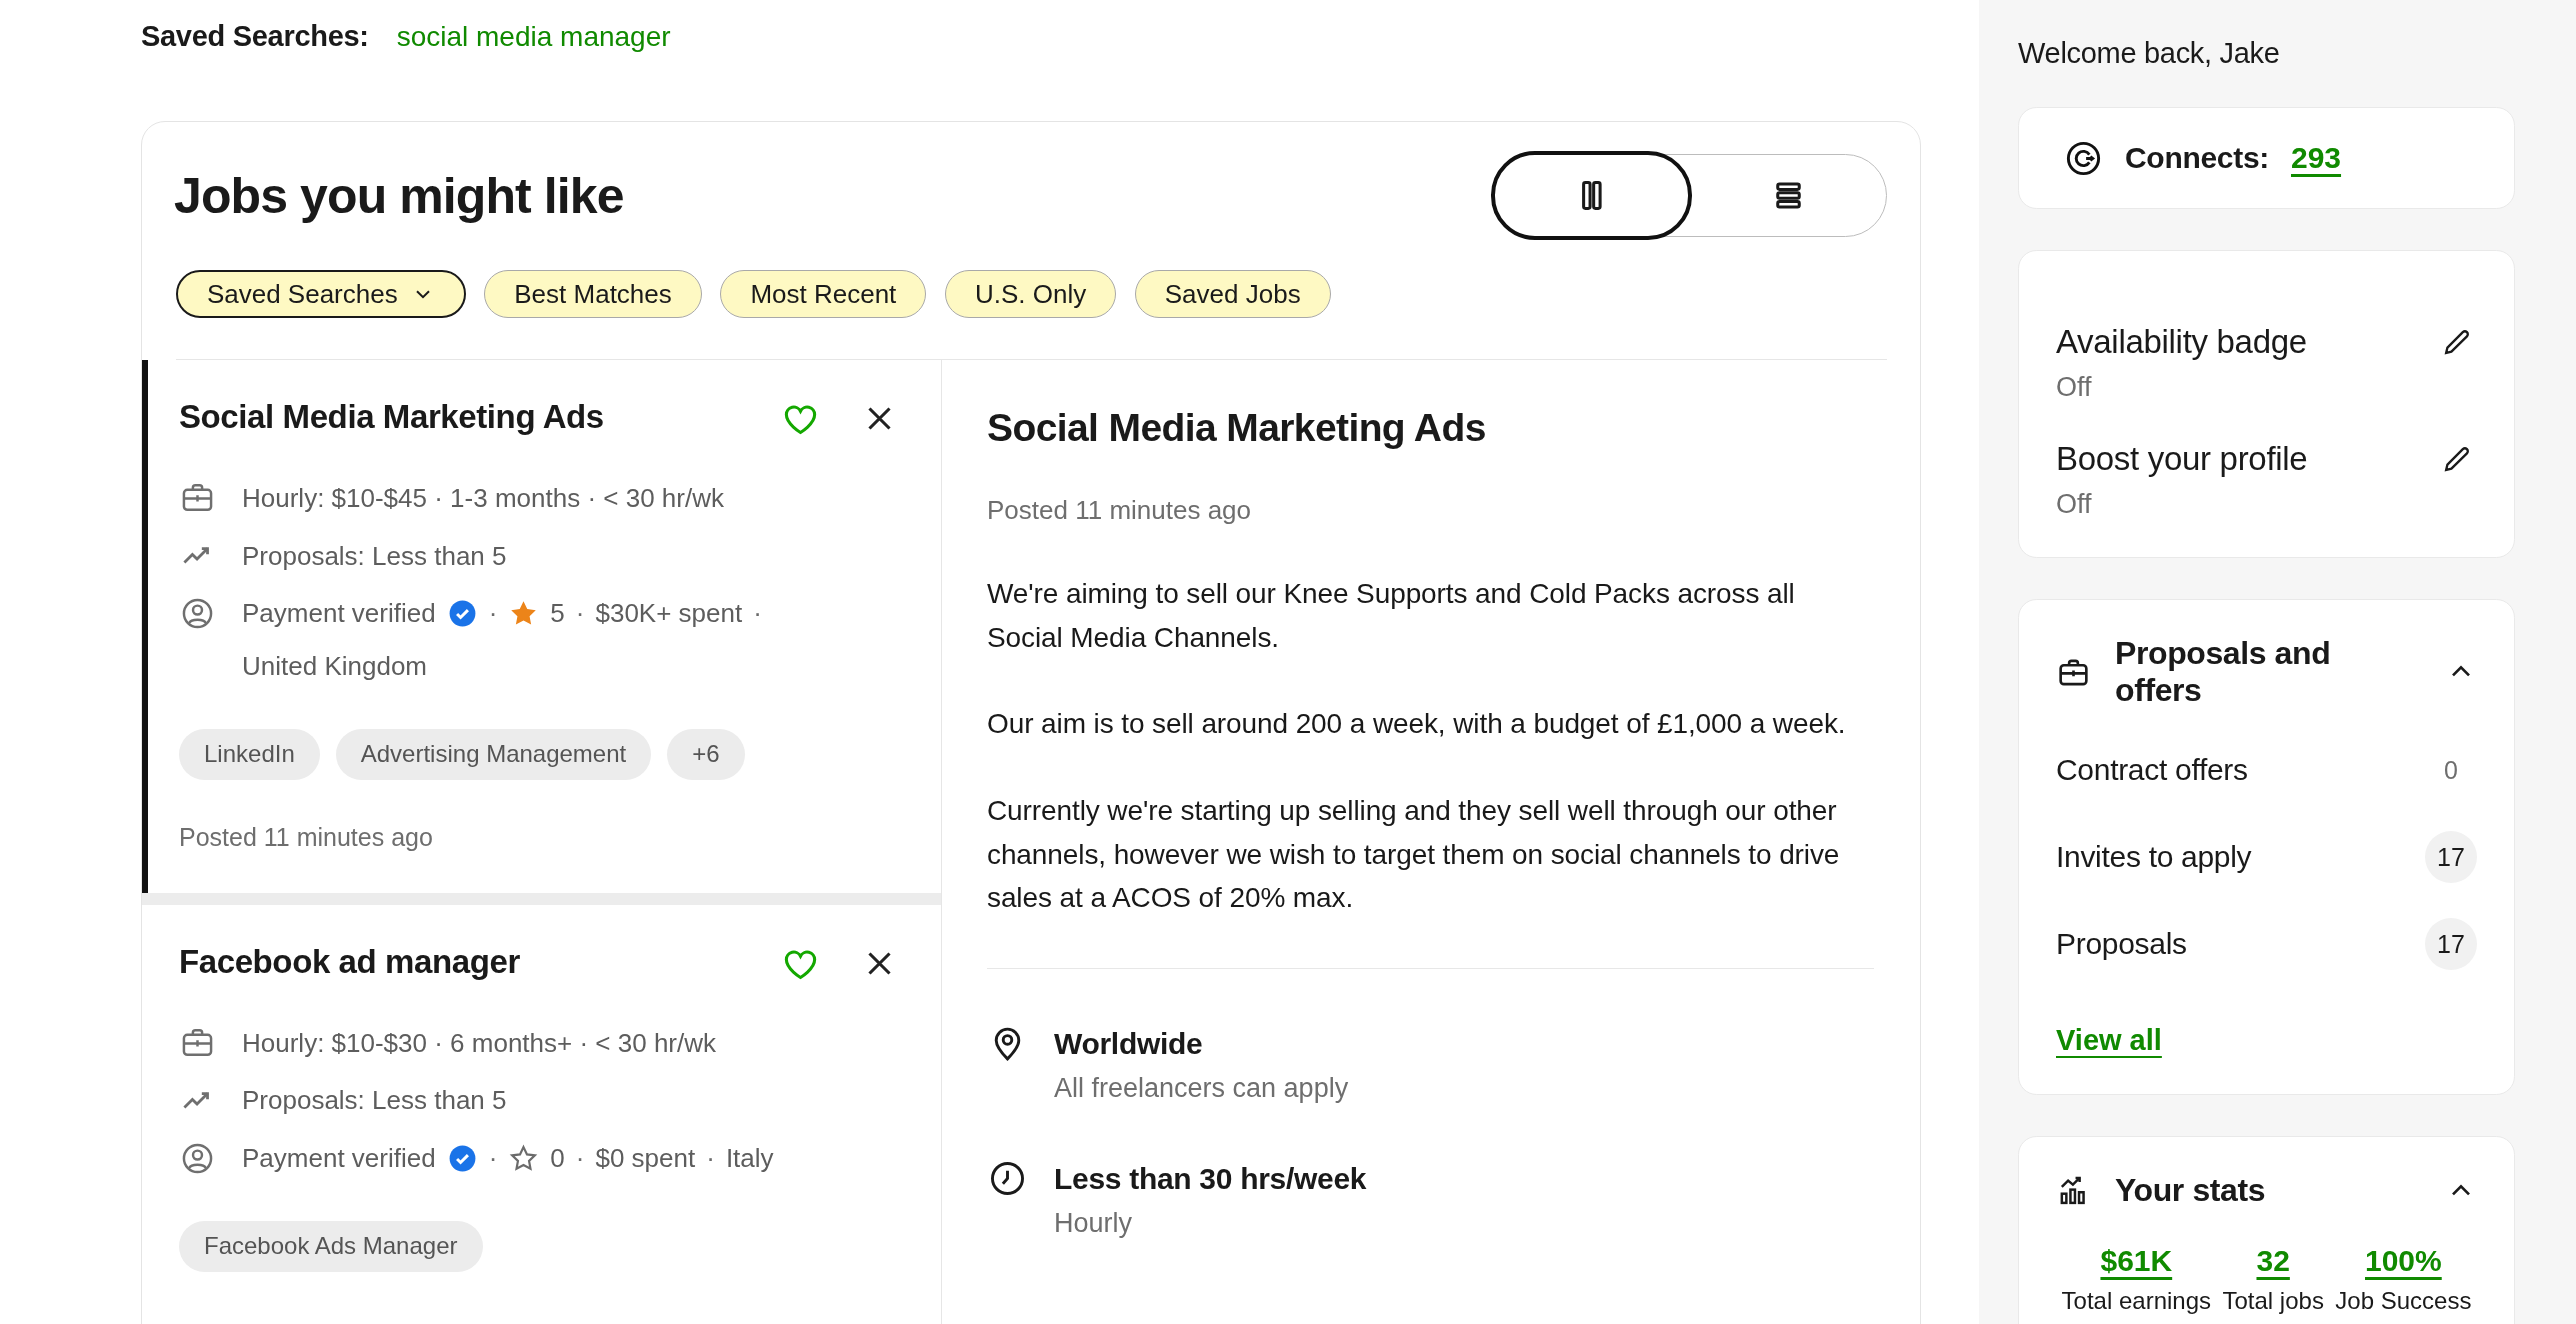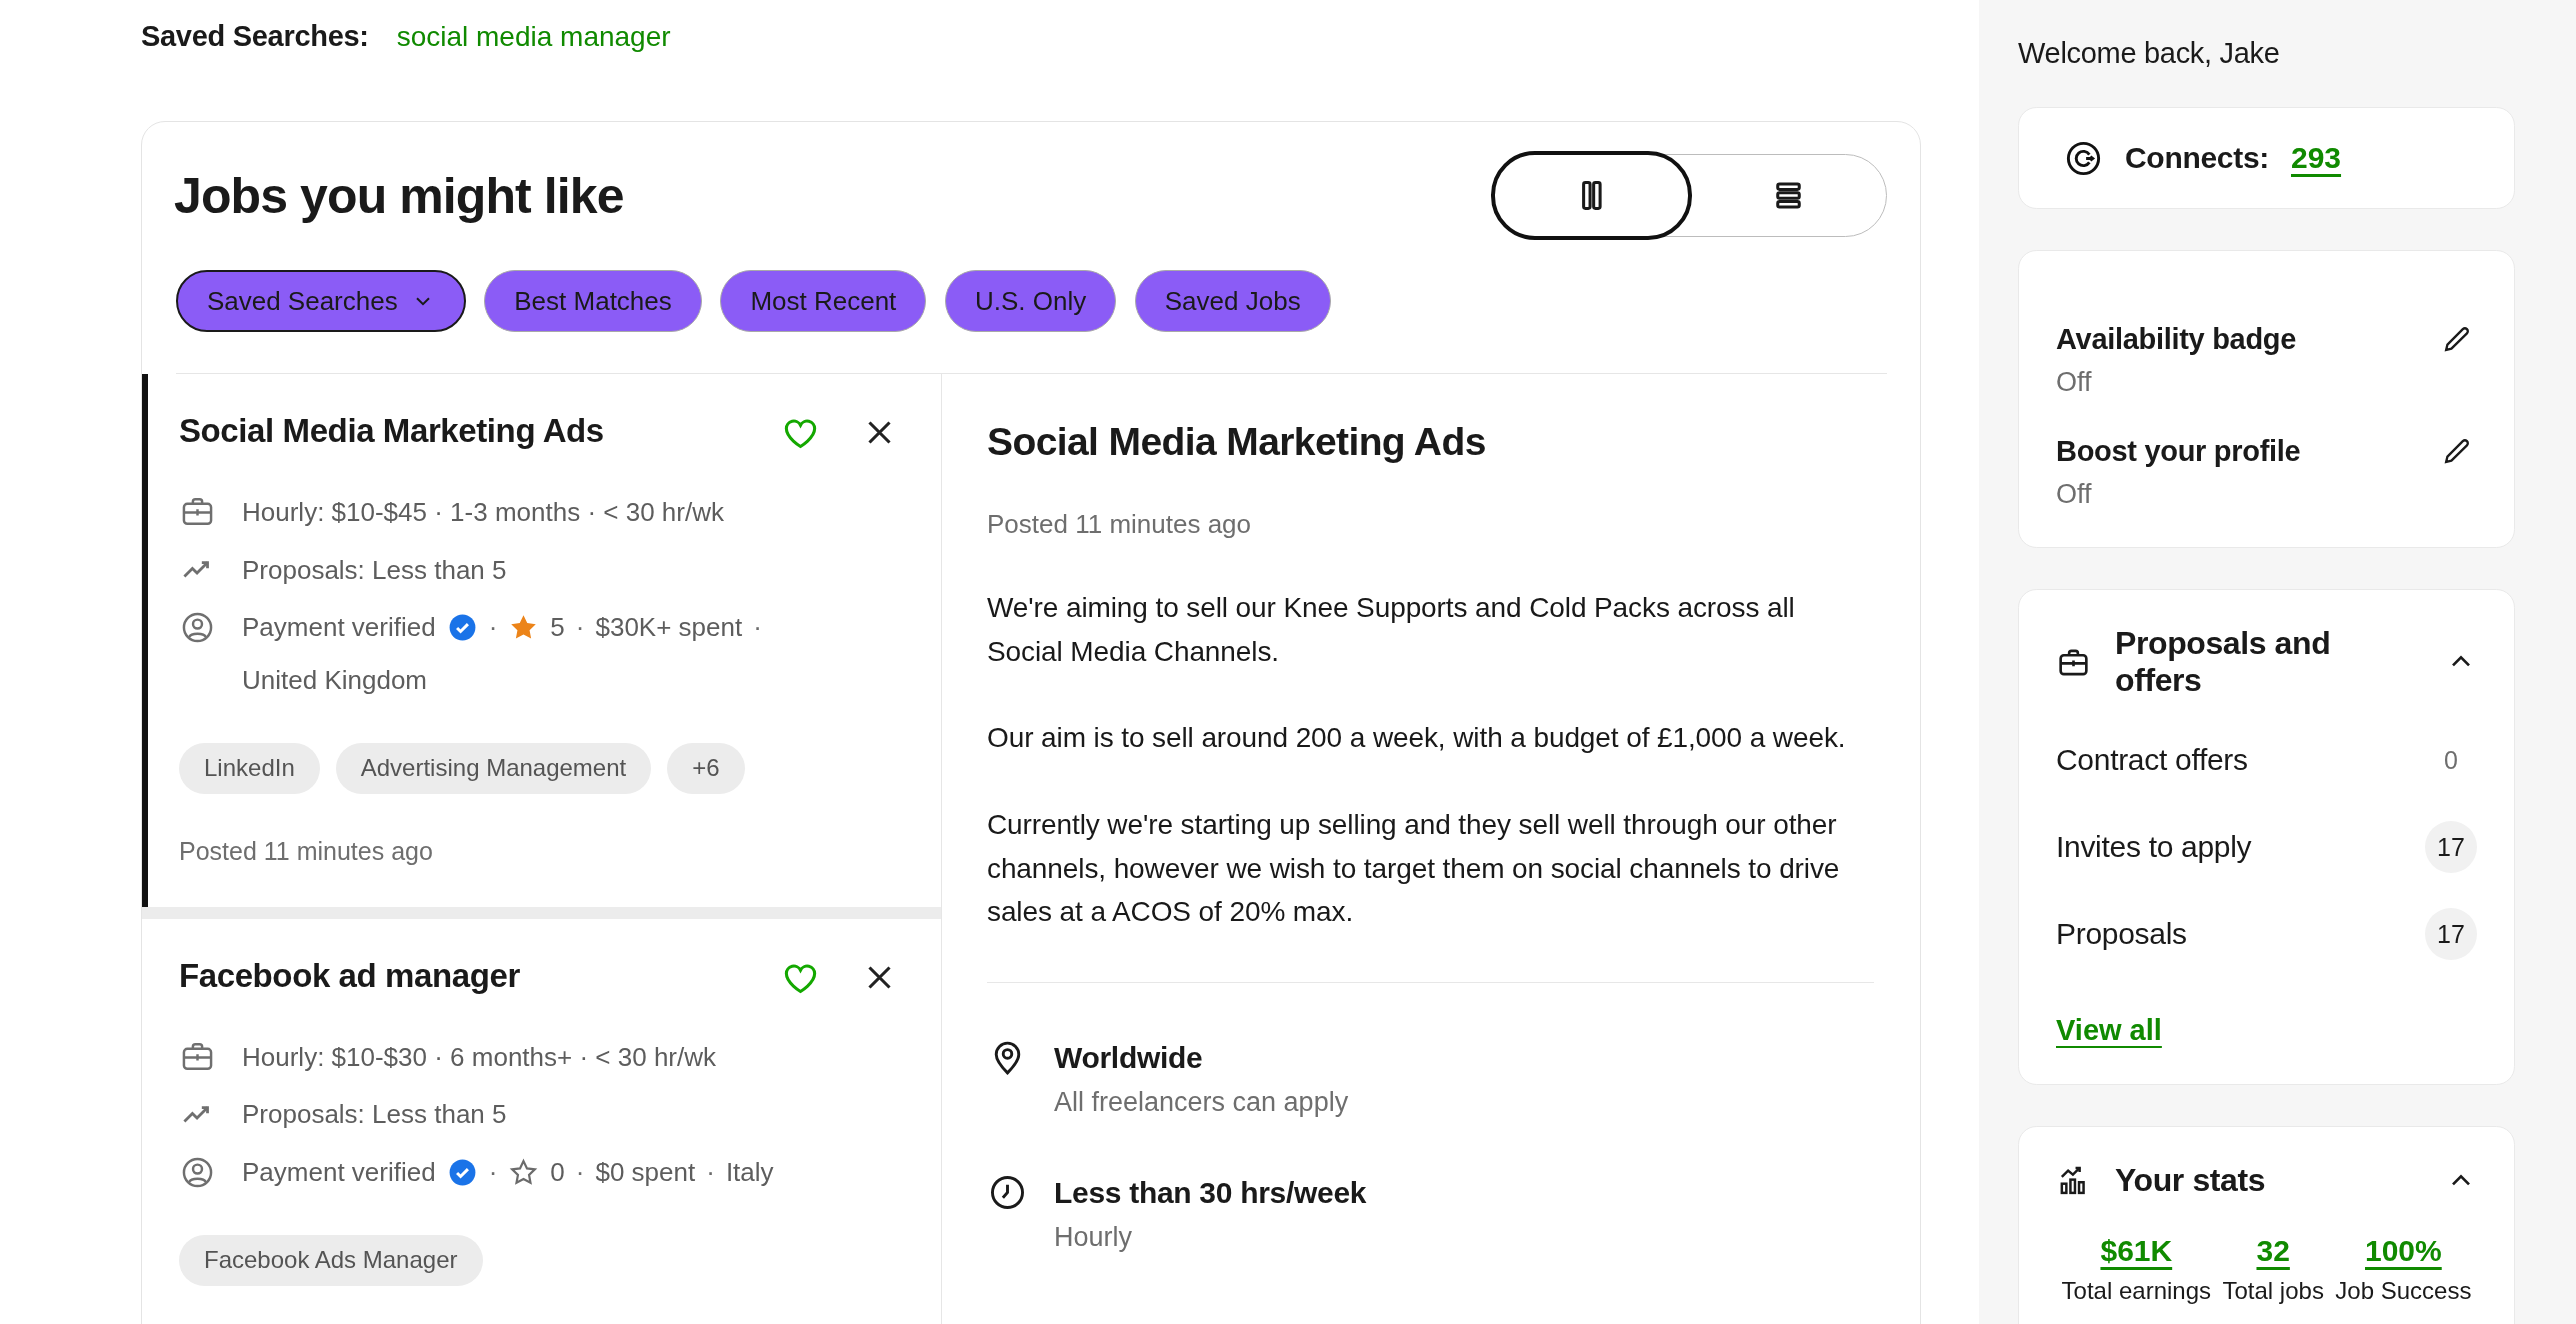--- a/index.html
+++ b/index.html
@@ -17,22 +17,22 @@
   .head-row{display:flex;align-items:center;justify-content:space-between}
   .jobs-title{font-size:50px;font-weight:700;letter-spacing:-0.9px}
   
   .vtoggle{position:relative;width:394px;height:83px;border:1.9px solid #bcbcbc;border-radius:43px;
     background:#fff;box-sizing:border-box;flex:none}
   .vseg{position:absolute;top:0;bottom:0;width:50%;display:flex;align-items:center;justify-content:center;color:#1a1a1a;cursor:pointer}
   .vseg.left{left:-2.8px;top:-3.7px;bottom:-3.7px;width:201px;border:4.6px solid #111;border-radius:44px;background:#fff;box-sizing:border-box}
   .vseg.right{right:0}
   
   .filters{display:flex;gap:18.6px;margin-top:33px;padding-bottom:41px;border-bottom:1.9px solid #e6e6e6;margin-left:1.9px}
-  .pill{display:inline-flex;align-items:center;gap:13px;height:62px;padding:0 29px;border-radius:32px;
-    border:1.9px solid #a9a9a9;font-size:26px;font-weight:500;color:#1a1a1a;background:#8b5cf6;cursor:pointer;box-sizing:border-box}
+  .pill{display:inline-flex;align-items:center;gap:13px;height:48px;padding:0 29px;border-radius:32px;
+    border:1.9px solid #a9a9a9;font-size:26px;font-weight:500;color:#1a1a1a;background:#fef9c3;cursor:pointer;box-sizing:border-box}
   .pill.selected{border:2.8px solid #1a1a1a}
   
   .cols{display:flex;align-items:stretch;height:1021px}
   .job-list{width:800px;flex:none;border-right:1.9px solid #e6e6e6;box-sizing:border-box}
   .cell{position:relative;padding:37px 37px 41px 37px;background:#fff;cursor:pointer}
   .cell.selected::before{content:"";position:absolute;left:0;top:0;bottom:0;width:5.6px;background:#111}
   .cell-gap{height:12px;background:#ececec}
   .cell-top{display:flex;align-items:flex-start;justify-content:space-between}
   .cell-title{font-size:33px;font-weight:600;letter-spacing:-0.4px;line-height:1.2;max-width:557px}
   .cell-icons{display:flex;align-items:center;gap:41px;margin-top:1.9px;margin-right:5.6px}
@@ -68,21 +68,21 @@
   .connects-card{margin-top:37px;height:102px;display:flex;align-items:center;padding:0 28px 0 45px;gap:22px}
   .connects-label{font-size:30px;font-weight:600;letter-spacing:-0.3px}
   .green-link{color:#108a00;text-decoration:underline;text-underline-offset:5.6px;font-weight:600;cursor:pointer}
   .connects-value{font-size:30px}
   .sec-card{margin-top:41px;padding:35px 37px 37px 37px}
   .sec-head{display:flex;align-items:center;gap:24px}
   .sec-icon{width:35px;height:35px;color:#1a1a1a;flex:none}
   .sec-title{font-size:32px;font-weight:600;letter-spacing:-0.4px;flex:1}
   .chev{width:32px;height:32px;color:#1a1a1a;cursor:pointer;flex:none}
   .prow{display:flex;align-items:center;justify-content:space-between;margin-top:37px}
-  .prow-label{font-size:29px;font-weight:700;letter-spacing:-0.3px}
+  .prow-label{font-size:33px;font-weight:400;letter-spacing:-0.3px}
   .pencil{width:33px;height:33px;color:#1a1a1a;cursor:pointer;flex:none;margin-right:3.7px}
   .prow-status{margin-top:11px;font-size:27px;color:#6e6e6e}
   .crow{display:flex;align-items:center;justify-content:space-between;margin-top:35px}
   .crow-label{font-size:30px;letter-spacing:-0.3px}
   .cval{width:52px;height:52px;display:flex;align-items:center;justify-content:center;font-size:25px;color:#1a1a1a}
   .cval.plain{color:#6e6e6e;background:none}
   .cval.badge{background:#f1f1f1;border-radius:50%}
   .view-all{display:inline-block;margin-top:54px;font-size:29px}
   .stats-row{display:flex;justify-content:space-between;margin-top:35px;padding:0 5.6px}
   .stat{text-align:center}

